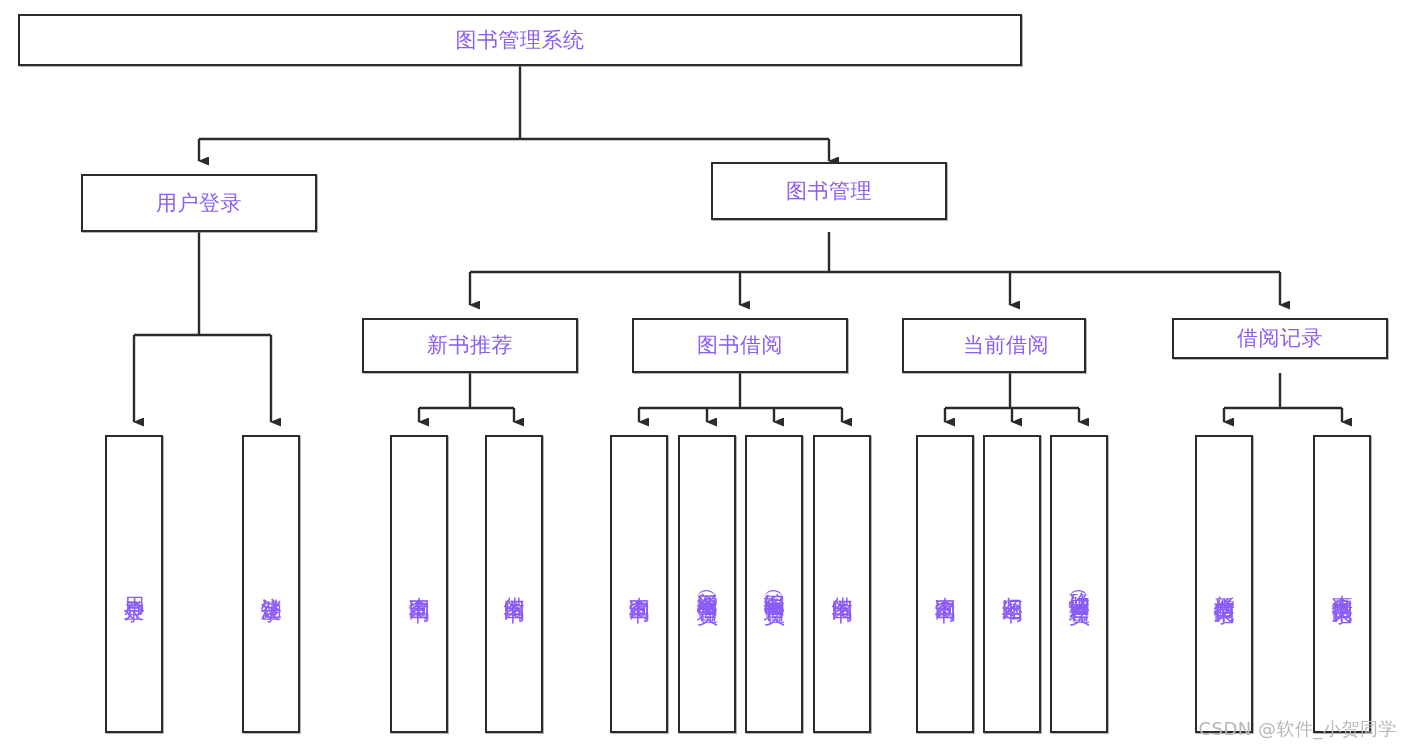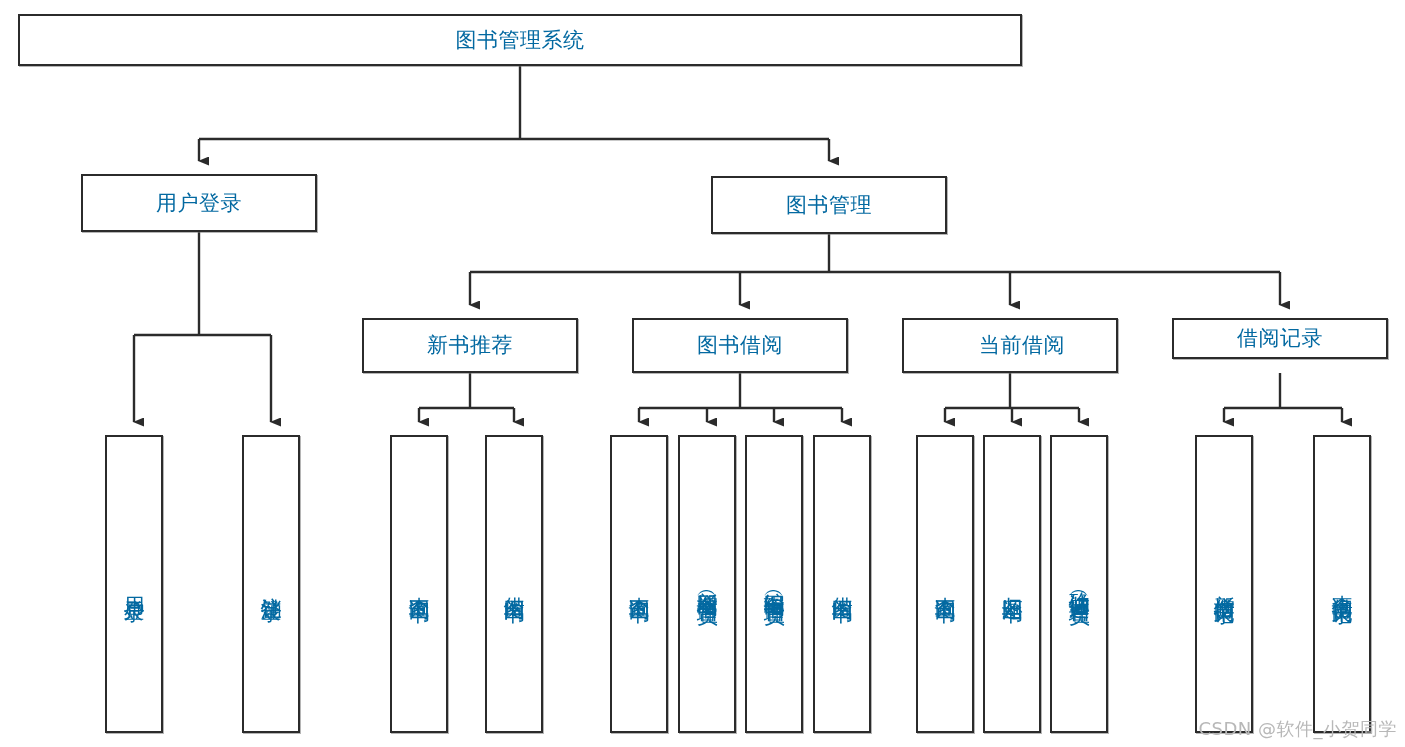--- a/index.html
+++ b/index.html
@@ -27,21 +27,21 @@
     pointer-events: none;
   }
   .node {
     position: absolute;
     box-sizing: border-box;
     border: 2px solid #2b2b2b;
     background: #ffffff;
     display: flex;
     align-items: center;
     justify-content: center;
-    color: #0369a1;
+    color: #8b5cf6;
     box-shadow: 1px 1px 0 rgba(120,120,120,0.55);
   }
   .node .label {
     display: block;
     text-align: center;
     line-height: 1.18;
     letter-spacing: 0.5px;
   }
   
   .node.horiz .label {
@@ -132,31 +132,31 @@
     </g>
   </svg>
 
   <div class="node root horiz" style="left: 18px; top: 14px; width: 1004px; height: 52px;">
     <span class="label">图书管理系统</span>
   </div>
 
   <div class="node horiz" style="left: 81px; top: 174px; width: 236px; height: 58px;">
     <span class="label">用户登录</span>
   </div>
-  <div class="node horiz" style="left: 711px; top: 176px; width: 236px; height: 58px;">
+  <div class="node horiz" style="left: 711px; top: 162px; width: 236px; height: 58px;">
     <span class="label">图书管理</span>
   </div>
 
   <div class="node horiz" style="left: 362px; top: 318px; width: 216px; height: 55px;">
     <span class="label">新书推荐</span>
   </div>
   <div class="node horiz" style="left: 632px; top: 318px; width: 216px; height: 55px; align-items: center;">
     <span class="label">图书借阅</span>
   </div>
-  <div class="node horiz" style="left: 902px; top: 318px; width: 216px; height: 55px; padding-left: 24px;">
+  <div class="node horiz" style="left: 902px; top: 318px; width: 184px; height: 55px; padding-left: 24px;">
     <span class="label">当前借阅</span>
   </div>
   <div class="node horiz" style="left: 1172px; top: 318px; width: 216px; height: 41px;">
     <span class="label">借阅记录</span>
   </div>
 
   <div class="node vert" style="left: 105px; top: 435px; width: 58px; height: 298px;">
     <span class="label">用户登录</span>
   </div>
   <div class="node vert" style="left: 242px; top: 435px; width: 58px; height: 298px;">

